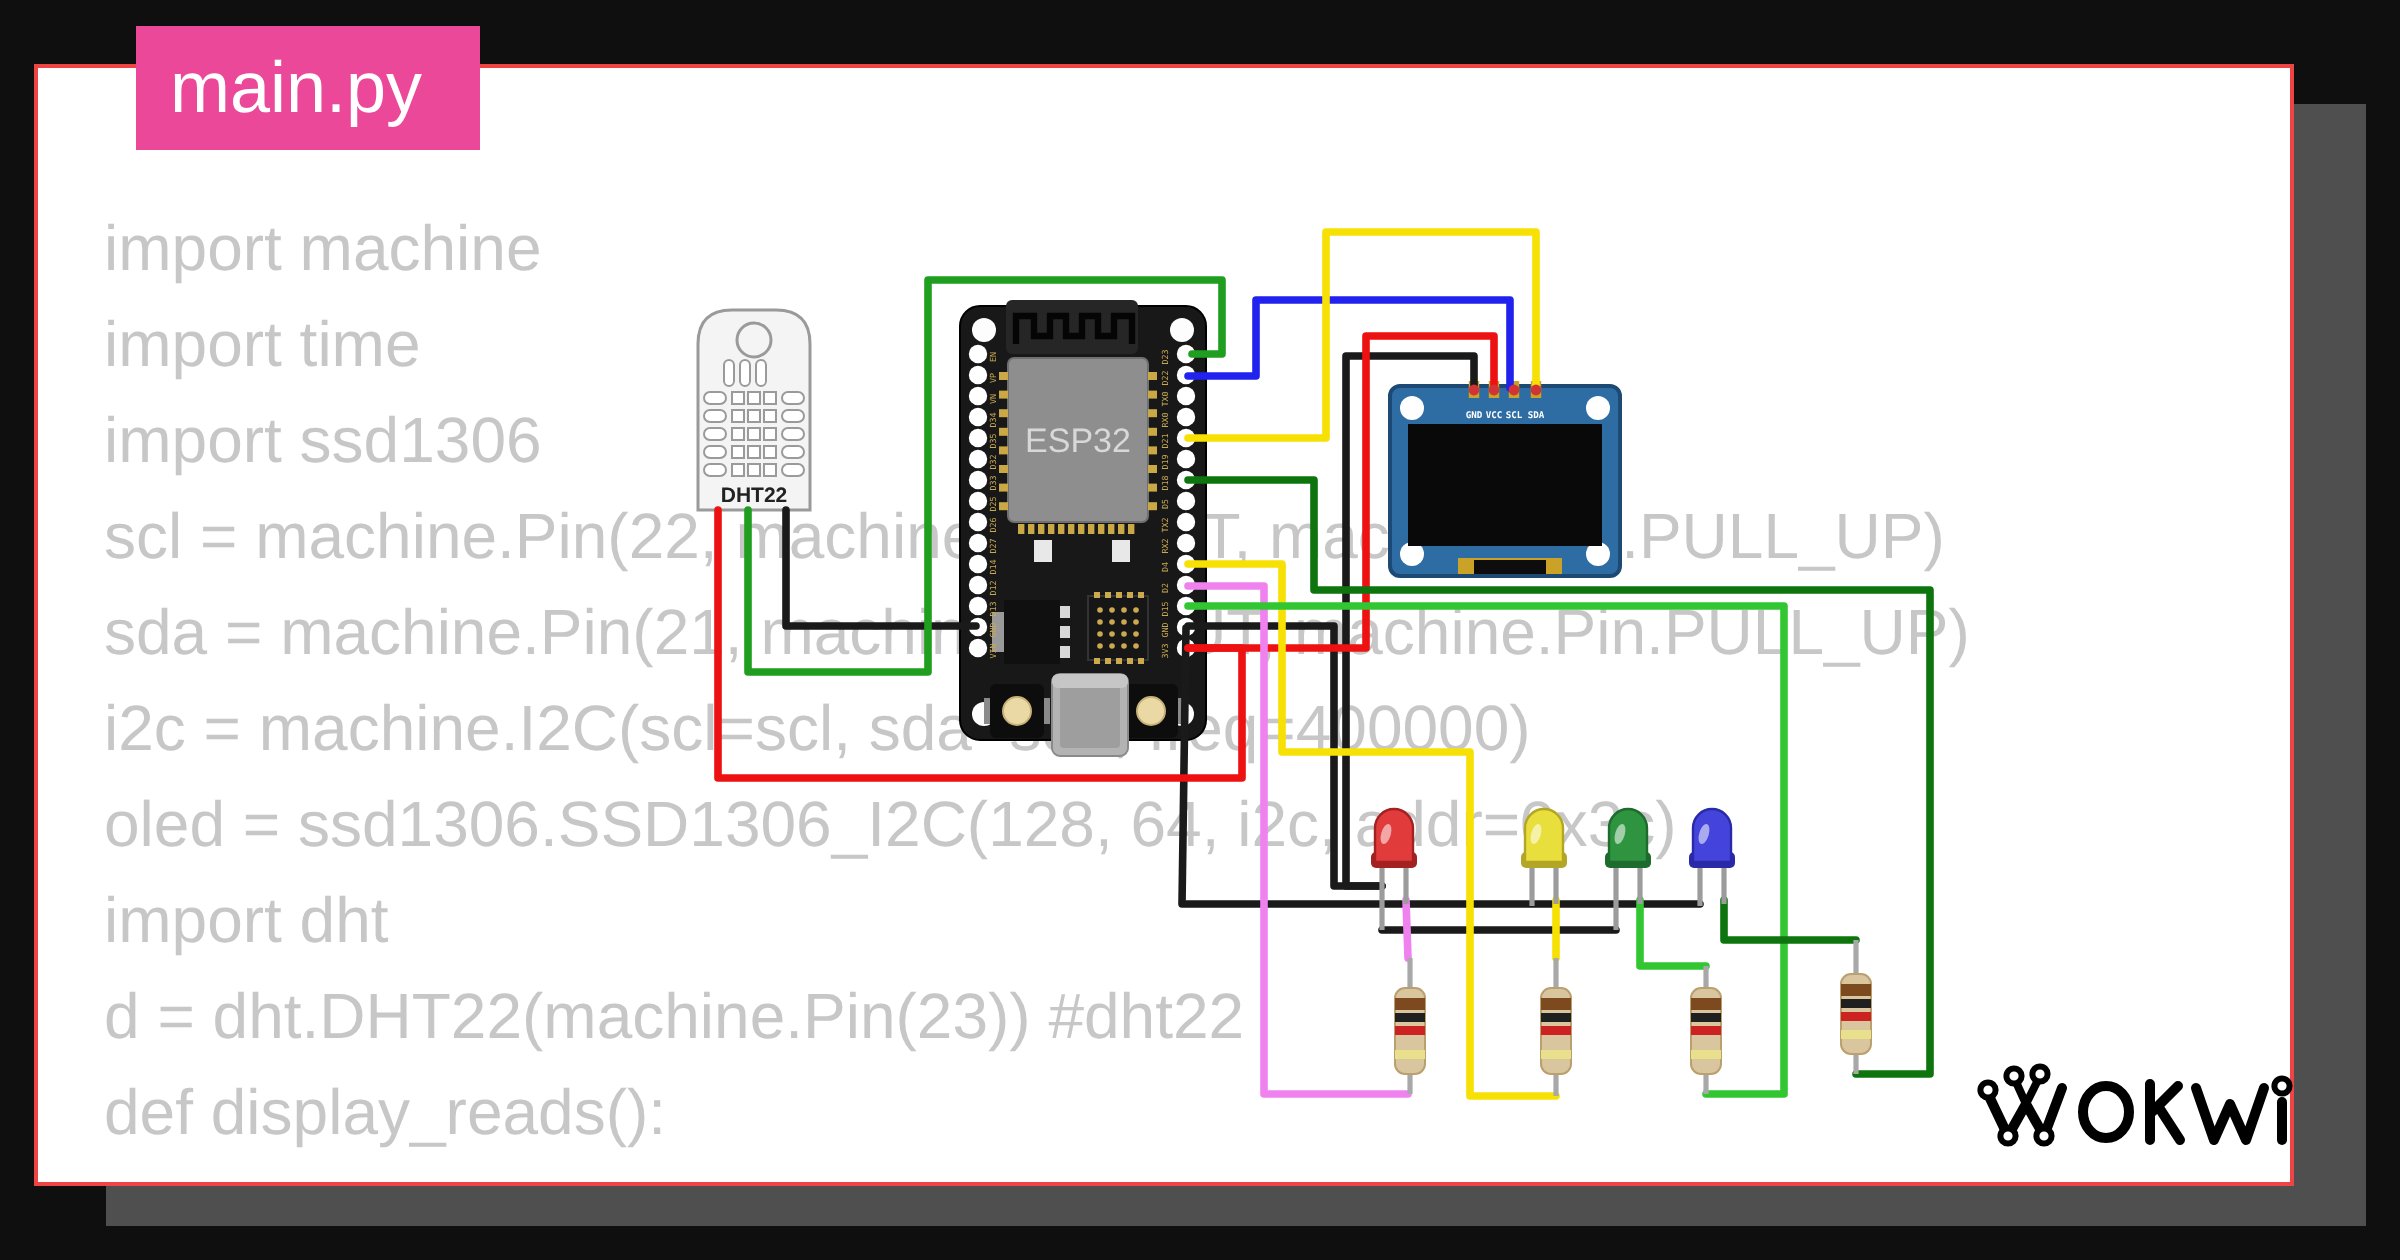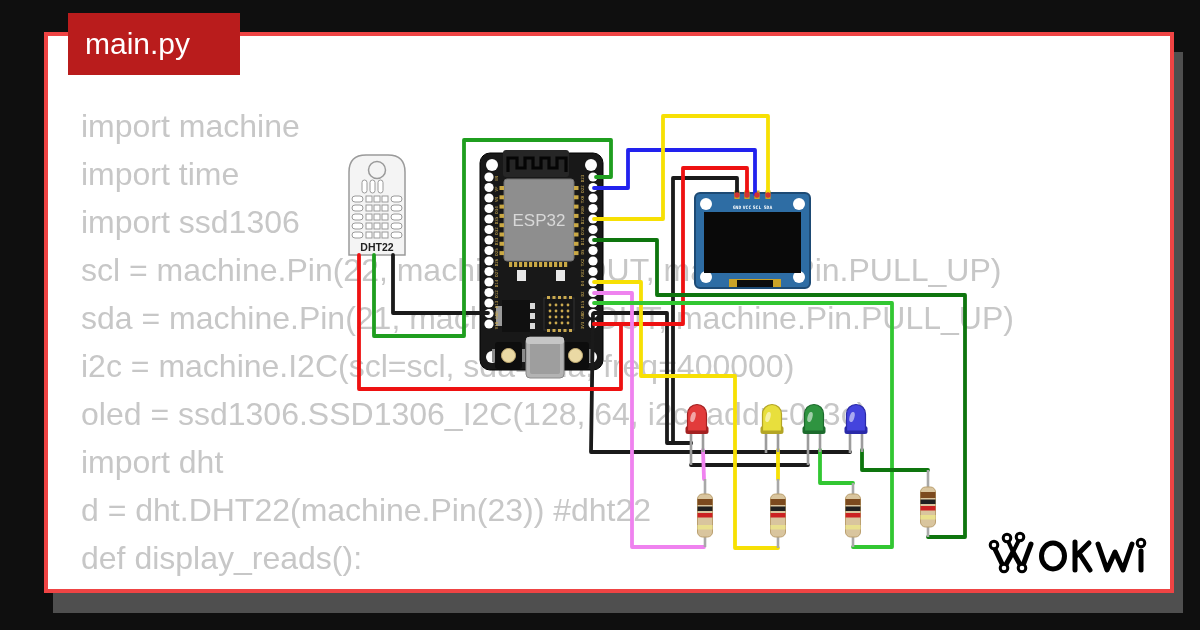--- a/index.html
+++ b/index.html
@@ -1,24 +1,24 @@
 <!DOCTYPE html>
 <html><head>
 <meta charset="utf-8">
 <style>
   html,body{margin:0;padding:0}
   body{width:1200px;height:630px;background:#0f0f0f;position:relative;overflow:hidden;
        font-family:"Liberation Sans",sans-serif}
   .shadow{position:absolute;left:53px;top:52px;width:1130px;height:561px;background:#4f4f4f}
-  .card{position:absolute;left:44px;top:32px;width:1130px;height:561px;background:#ffffff;
-        border:4px solid #ef4444;box-sizing:border-box;overflow:hidden}
+  .card{position:absolute;left:17px;top:32px;width:1130px;height:561px;background:#ffffff;
+        border:2px solid #ef4444;box-sizing:border-box;overflow:hidden}
   .code{position:absolute;left:33px;top:66px;font-size:32px;line-height:48px;color:#c7c7c7;
         white-space:pre;letter-spacing:0}
-  .tab{position:absolute;left:68px;top:13px;width:172px;height:62px;background:#b91c1c;
-       color:#ffffff;font-size:30px;line-height:62px;padding-left:17px;box-sizing:border-box}
+  .tab{position:absolute;left:68px;top:13px;width:172px;height:62px;background:#ec4899;
+       color:#ffffff;font-size:36px;line-height:62px;padding-left:17px;box-sizing:border-box}
   svg.circuit{position:absolute;left:0;top:0;width:1200px;height:630px}
   .pinlabel{font-size:4.2px;fill:#c8a952;font-family:"DejaVu Sans Mono",monospace}
   .oledlabel{font-size:4.6px;fill:#ffffff;font-weight:bold;font-family:"DejaVu Sans Mono",monospace}
 </style>
 </head>
 <body>
 
 <div class="shadow"></div>
 <div class="card">
   <div class="code" id="code-block"><div>import machine</div><div>import time</div><div>import ssd1306</div><div>scl = machine.Pin(22, machine.Pin.OUT, machine.Pin.PULL_UP)</div><div>sda = machine.Pin(21, machine.Pin.OUT, machine.Pin.PULL_UP)</div><div>i2c = machine.I2C(scl=scl, sda=sda, freq=400000)</div><div>oled = ssd1306.SSD1306_I2C(128, 64, i2c, addr=0x3c)</div><div>import dht</div><div>d = dht.DHT22(machine.Pin(23)) #dht22</div><div>def display_reads():</div><div>    d.measure()</div></div>

